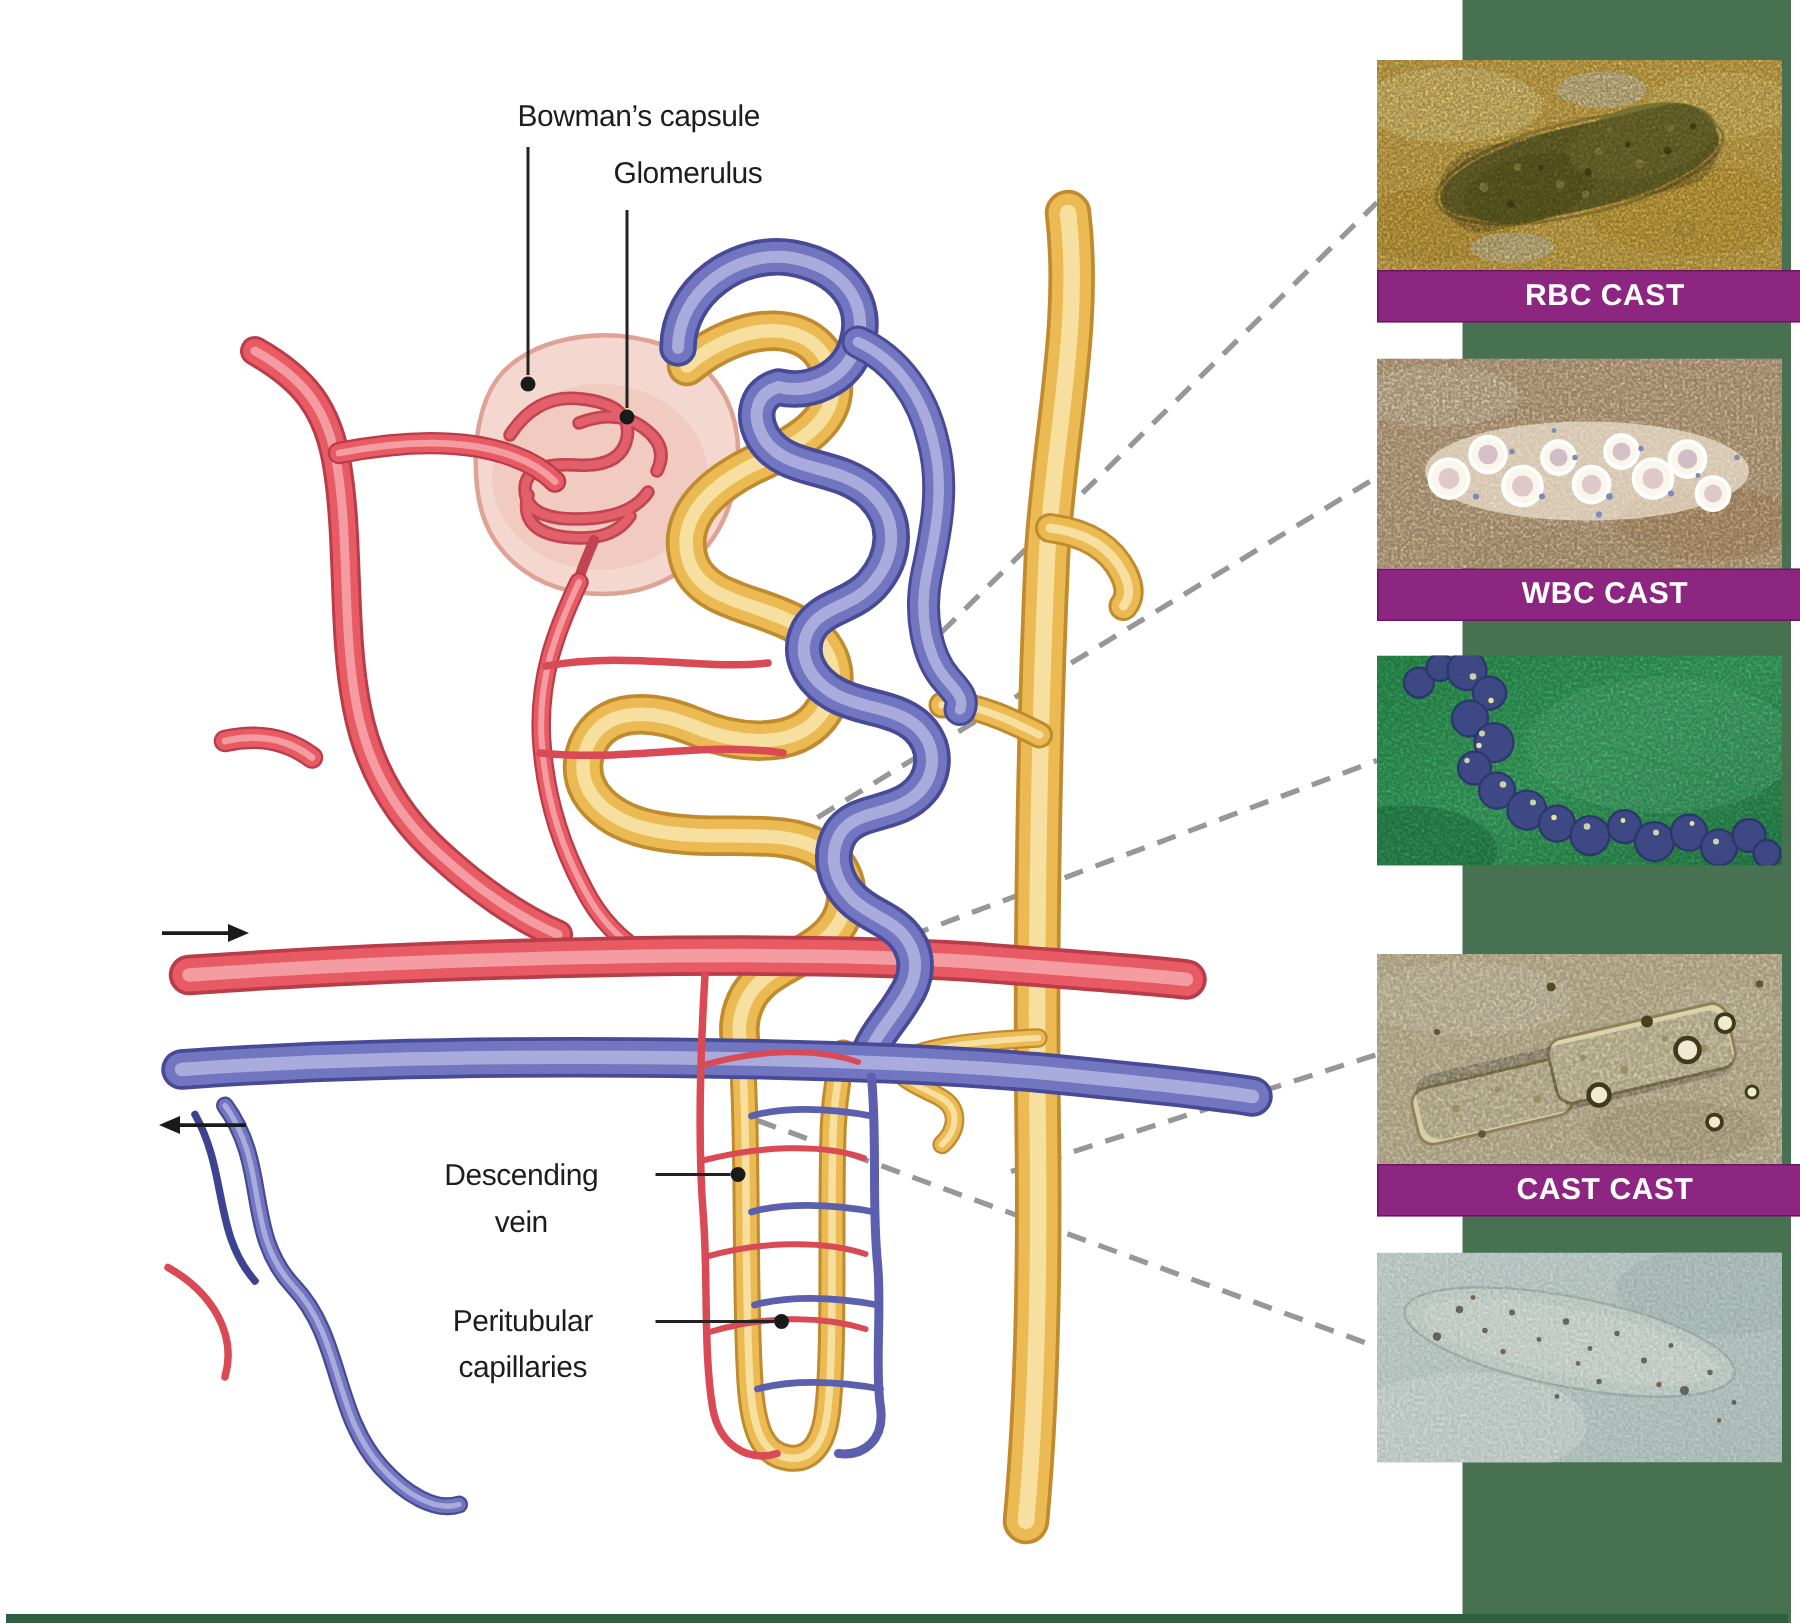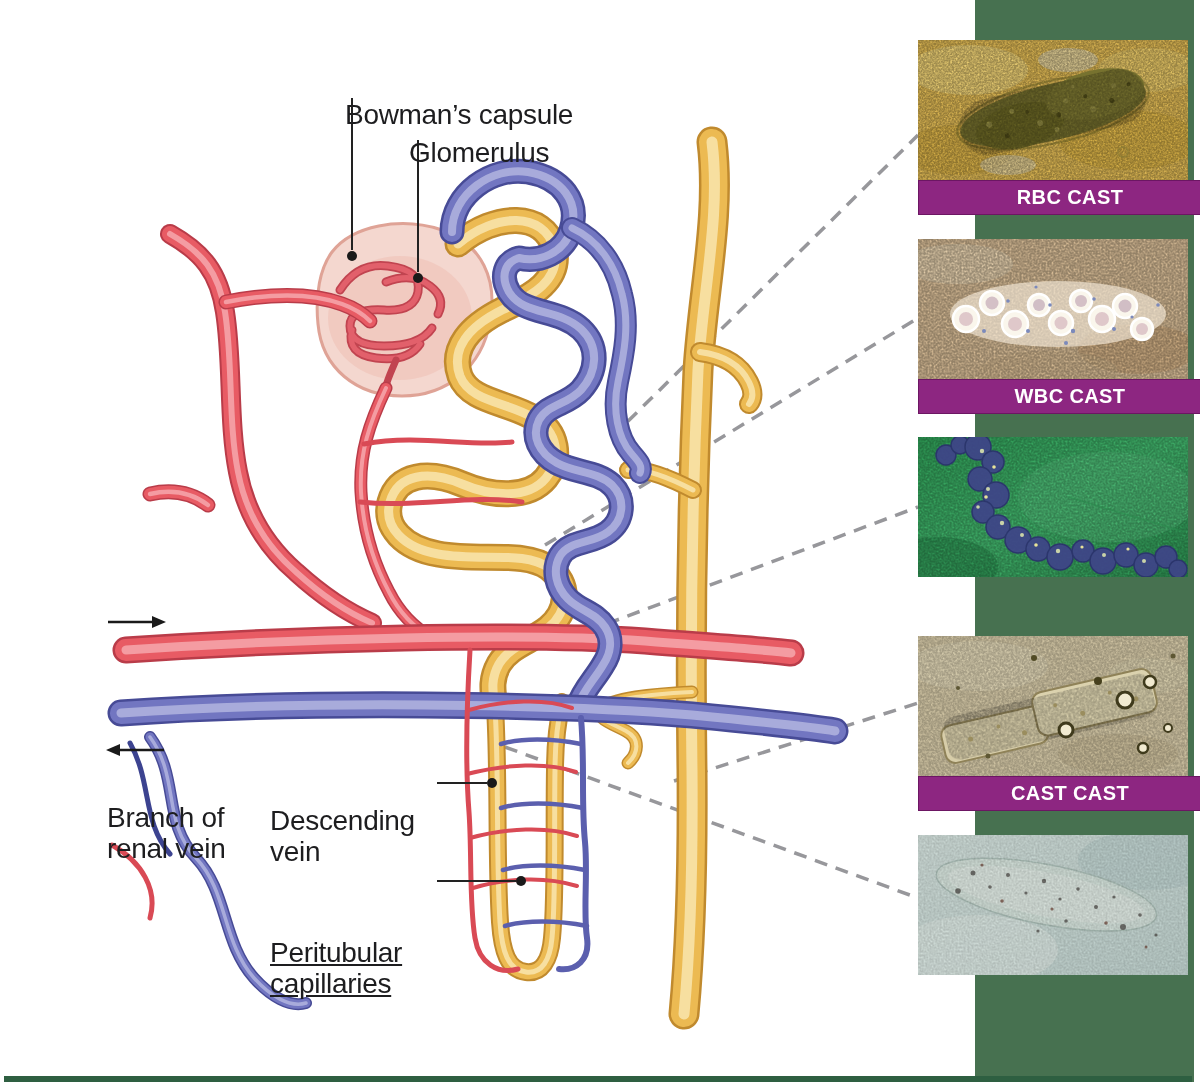--- a/index.html
+++ b/index.html
@@ -24,22 +24,22 @@
   .w22 .o{stroke-width:27}.w22 .m{stroke-width:22}.w22 .h{stroke-width:9}
   .w20 .o{stroke-width:25}.w20 .m{stroke-width:20}.w20 .h{stroke-width:8}
   .w18 .o{stroke-width:22}.w18 .m{stroke-width:18}.w18 .h{stroke-width:7}
   .w16 .o{stroke-width:20}.w16 .m{stroke-width:16}.w16 .h{stroke-width:6}
   .w14 .o{stroke-width:18}.w14 .m{stroke-width:14}.w14 .h{stroke-width:5}
   .w12 .o{stroke-width:15}.w12 .m{stroke-width:12}.w12 .h{stroke-width:4.5}
   .w10 .o{stroke-width:13}.w10 .m{stroke-width:10}.w10 .h{stroke-width:4}
   .w9  .o{stroke-width:12}.w9  .m{stroke-width:9} .w9  .h{stroke-width:3.5}
 
   
-  .label { position:absolute; color:#1d1d1f; font-size:28px; line-height:31px; letter-spacing:-0.3px; white-space:nowrap;margin-top:36px; }
-  .label.right { text-align:left; }
+  .label { position:absolute; color:#1d1d1f; font-size:20px; line-height:31px; letter-spacing:-0.3px; white-space:nowrap; }
+  .label.right { text-align:center; }
 
   
   .casts { position:absolute; left:918px; top:0; width:270px; }
   .cast-card { position:absolute; left:0; width:304px; }
   .cast-card.c1{top:40px}.cast-card.c2{top:239px}.cast-card.c3{top:437px}
   .cast-card.c4{top:636px}.cast-card.c5{top:835px}
   .micrograph { display:block; width:270px; height:140px; }
   .cast-bar { height:35px; background:#8d2681; border:1px solid rgba(60,0,55,.4); box-sizing:border-box;
               display:flex; align-items:center; justify-content:center; }
   .cast-bar span { color:#ffffff; font-weight:bold; font-size:20px; letter-spacing:.4px; }
@@ -200,29 +200,25 @@
       <polygon points="152,616 166,622 152,628" fill="#1a1a1a"></polygon>
     </g>
     <g>
       <line x1="120" y1="750" x2="164" y2="750" stroke="#1a1a1a" stroke-width="2.5"></line>
       <polygon points="120,744 106,750 120,756" fill="#1a1a1a"></polygon>
     </g>
   </svg>
 
   <div class="label" style="left:345px; top:63px;">Bowman’s capsule</div>
   <div class="label" style="left:409px; top:101px;">Glomerulus</div>
-  <div class="label" style="left:107px; top:766px;">
-    <div>Branch of</div>
-    <div>renal vein</div>
-  </div>
   <div class="label right" style="left:270px; top:769px; width:155px;">
     <div>Descending</div>
     <div>vein</div>
   </div>
-  <div class="label right" style="left:270px; top:901px; width:157px;text-decoration:underline;">
+  <div class="label right" style="left:270px; top:866px; width:157px;">
     <div>Peritubular</div>
     <div>capillaries</div>
   </div>
 
   <div class="casts">
 
     <div class="cast-card c1">
       <svg class="micrograph" viewBox="0 0 270 140" preserveAspectRatio="none">
         <defs>
           <filter id="gd1" x="0" y="0" width="100%" height="100%">

